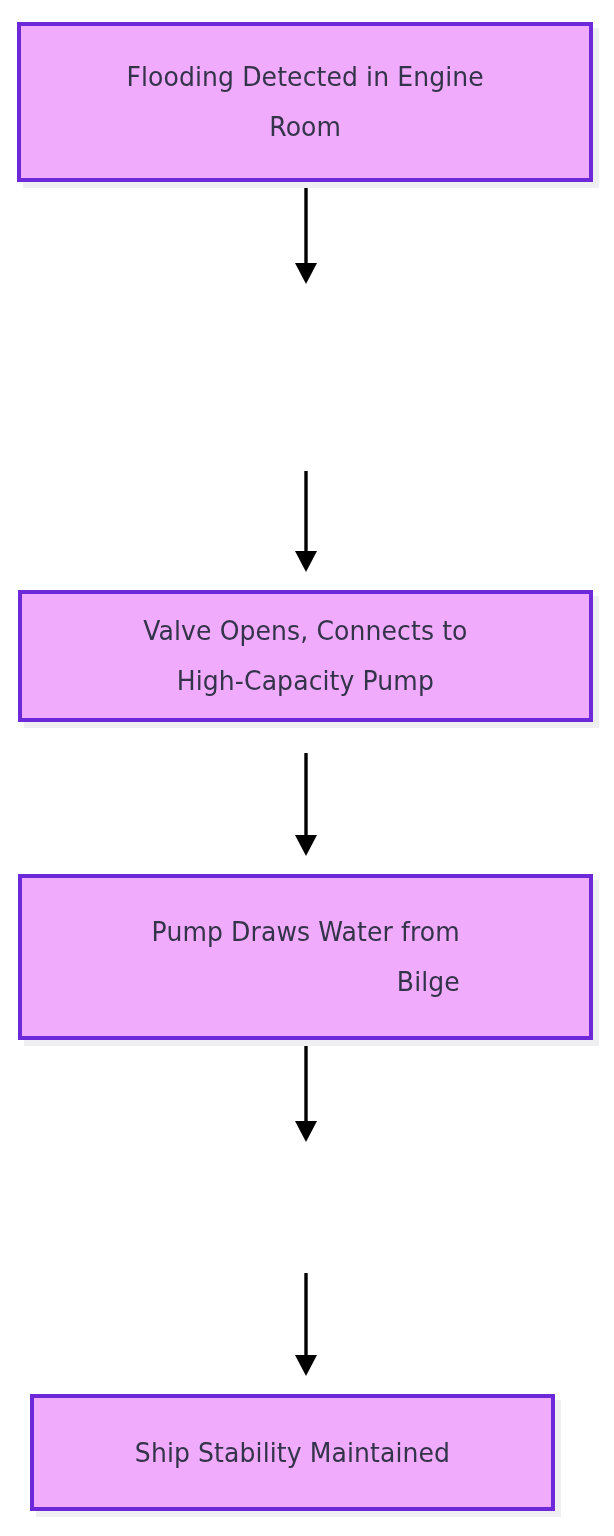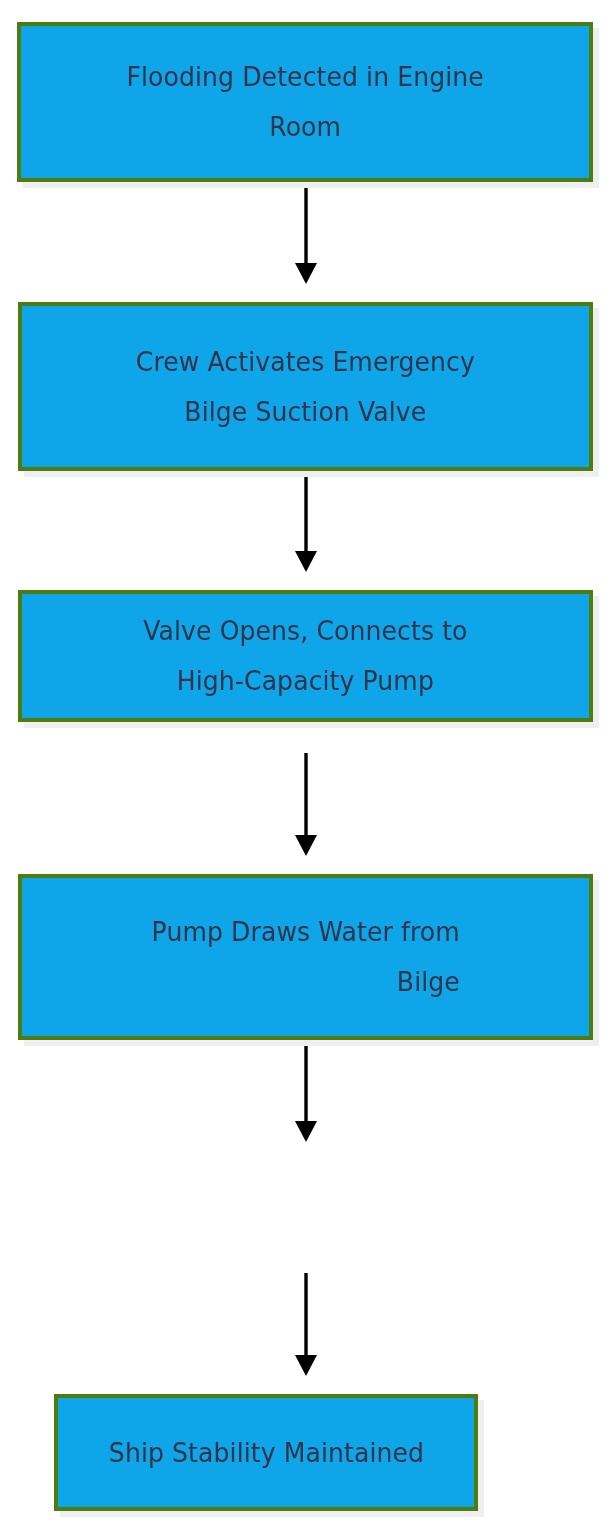--- a/index.html
+++ b/index.html
@@ -19,22 +19,22 @@
     position: absolute;
     left: 0;
     top: 0;
     width: 614px;
     height: 1536px;
   }
 
   .node {
     position: absolute;
     box-sizing: border-box;
-    background: #0ea5e9;
-    border: 4px solid #4d7c0f;
+    background: #f0abfc;
+    border: 4px solid #6d28d9;
     box-shadow: 6px 6px 0 0 #efeff1;
     display: flex;
     align-items: center;
     justify-content: center;
     text-align: center;
   }
 
   .node-label {
     color: #33344a;
     font-family: "DejaVu Sans", sans-serif;
@@ -47,21 +47,21 @@
     transform: scaleX(0.93);
     transform-origin: center center;
   }
 
   
   .n0 { left: 17px;  top: 22px;   width: 576px; height: 160px; }
   .n1 { left: 18px;  top: 302px;  width: 575px; height: 169px; }
   .n2 { left: 18px;  top: 590px;  width: 575px; height: 132px; }
   .n3 { left: 18px;  top: 874px;  width: 575px; height: 166px; text-align: right; }
   .n4 { left: 18px;  top: 1160px; width: 575px; height: 113px; }
-  .n5 { left: 54px;  top: 1394px; width: 424px; height: 117px; }
+  .n5 { left: 30px;  top: 1394px; width: 525px; height: 117px; }
 
   
   .edge {
     position: absolute;
     left: 0;
     top: 0;
     width: 614px;
     height: 1536px;
     pointer-events: none;
   }
@@ -99,24 +99,20 @@
         <polygon points="295,1355 317,1355 306,1376" stroke="none"></polygon>
       </g>
     </g>
   </svg>
 
   <div class="node n0">
     <div class="node-label">Flooding Detected in Engine
 Room</div>
   </div>
 
-  <div class="node n1">
-    <div class="node-label">Crew Activates Emergency
-Bilge Suction Valve</div>
-  </div>
 
   <div class="node n2">
     <div class="node-label">Valve Opens, Connects to
 High-Capacity Pump</div>
   </div>
 
   <div class="node n3">
     <div class="node-label">Pump Draws Water from
 Bilge</div>
   </div>

